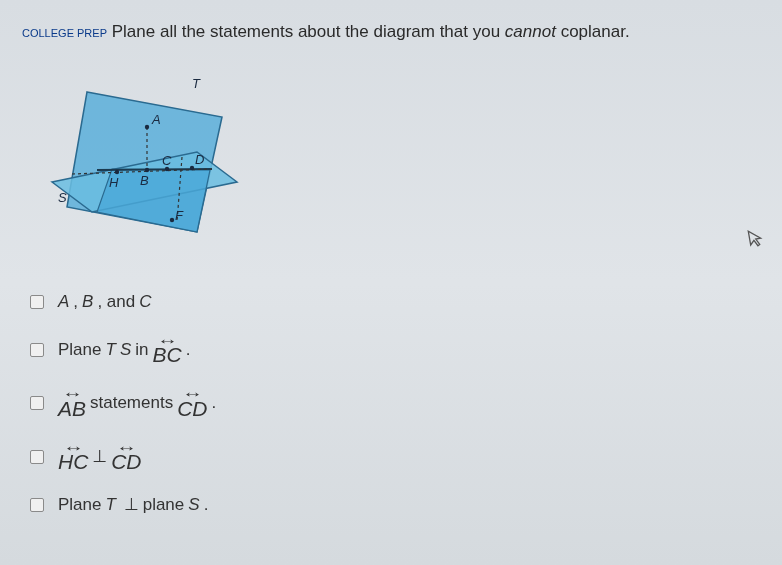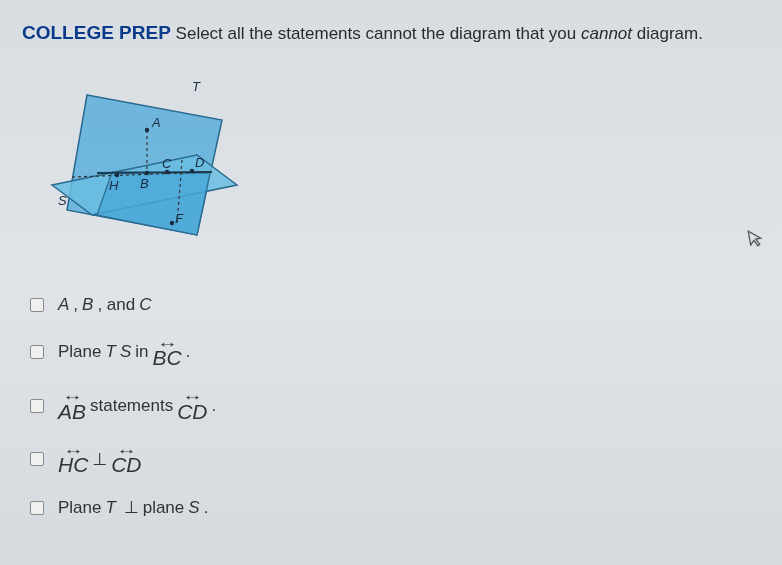--- a/index.html
+++ b/index.html
@@ -13,22 +13,22 @@
       padding: 20px 22px;
       position: relative;
       overflow: hidden;
     }
     .header-line {
       margin-bottom: 18px;
       line-height: 1.4;
     }
     .prep-label {
       color: #0a3a8a;
-      font-weight: bold;
-      font-size: 19px;
+      font-weight: normal;
+      font-size: 11px;
     }
     .question-text {
       color: #2a2a2a;
       font-size: 17px;
     }
     .question-text i { font-style: italic; text-align: center; }
     .diagram-wrap {
       margin: 12px 0 30px 20px;
       width: 210px;
       height: 200px;
@@ -92,21 +92,21 @@
       color: #666;
       transform: rotate(-10deg);
     }
   </style>
 </head>
 <body>
 
 <div class="header-line">
   <span class="prep-label">COLLEGE PREP</span>
   <span class="question-text">
-    <span>Select all the statements cannot the diagram that you </span><i>cannot</i><span> diagram.</span>
+    <span>Plane all the statements about the diagram that you </span><i>cannot</i><span> coplanar.</span>
   </span>
 </div>
 
 <div class="diagram-wrap">
   <svg class="diagram" width="210" height="200" viewBox="0 0 210 200">
 
     <polygon points="45,30 180,55 155,170 25,145" fill="#4aa8d8" fill-opacity="0.75" stroke="#2a6a90" stroke-width="1.5"></polygon>
 
     <polygon points="10,120 155,90 195,120 50,150" fill="#6abde0" fill-opacity="0.85" stroke="#2a6a90" stroke-width="1.5"></polygon>
 

